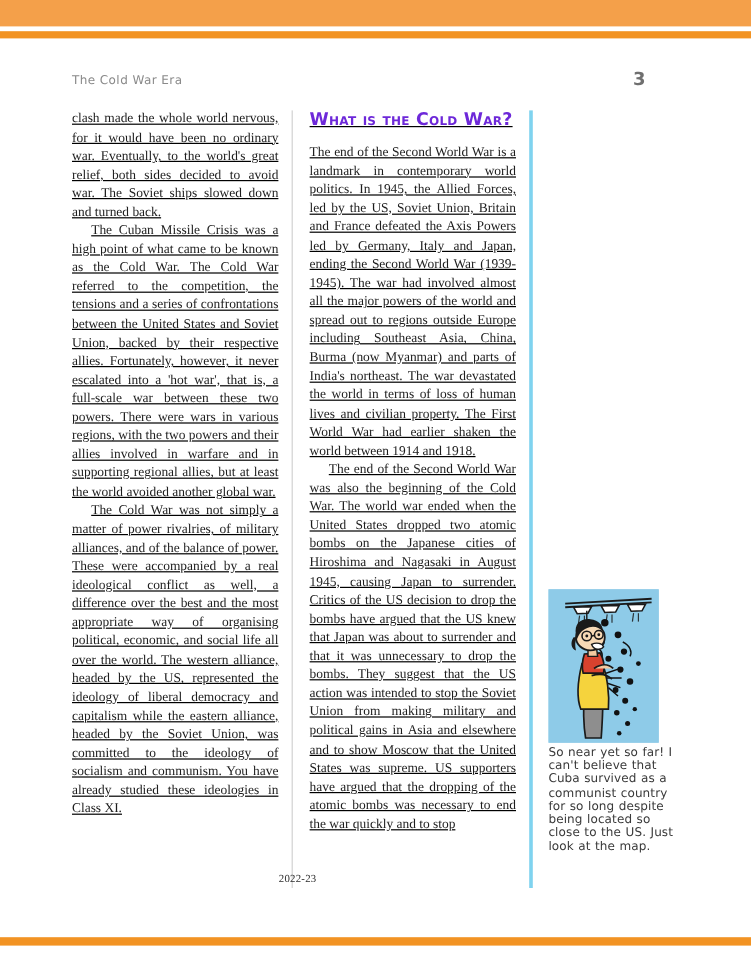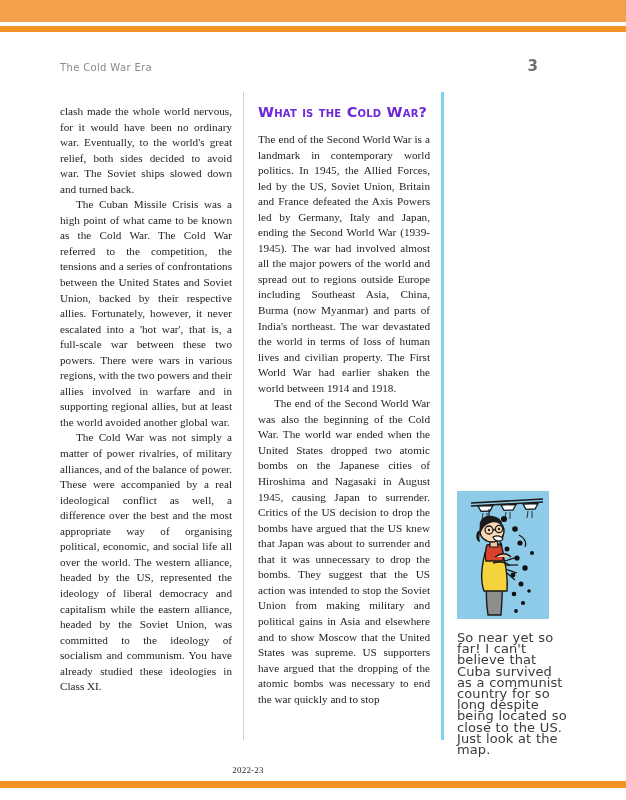--- a/index.html
+++ b/index.html
@@ -71,21 +71,22 @@
   .rule-blue {
     position: absolute;
     left: 441px; top: 92px;
     width: 2.5px; height: 648px;
     background: #7fd3ef;
   }
 
   
   .col {
     position: absolute;
-    top: 104px;
+    top: 92px;
+    text-decoration: underline;
   }
   .col-1 { left: 60px;  width: 172px; }
   .col-2 { left: 258px; width: 172px; }
 
   .col p {
     margin: 0 0 0 0;
     font-family: "Liberation Serif", serif;
     font-size: 11.2px;
     line-height: 15.55px;
     color: #1d1d1d;
@@ -118,34 +119,34 @@
   .cartoon {
     width: 92px; height: 128px;
     background: #8ecbe8;
     border: 0;
     position: relative;
     overflow: hidden;
     display: block;
   }
   .cartoon svg { display: block; }
   .caption {
-    margin-top: 13px;
+    margin-top: 3px;
     width: 110px;
     font-family: "DejaVu Sans", sans-serif;
-    font-size: 13px;
+    font-size: 10px;
     line-height: 11.2px;
     color: #3a3a3a;
     letter-spacing: 0.1px;
     word-spacing: 0.4px;
   }
 
   
   .footer-year {
     position: absolute;
-    left: 0; top: 765px;
+    left: 0; top: 727px;
     width: 496px;
     text-align: center;
     font-family: "Liberation Serif", serif;
     font-size: 9px;
     color: #2b2b2b;
     letter-spacing: 0.2px;
   }
 </style>
 </head>
 <body>

